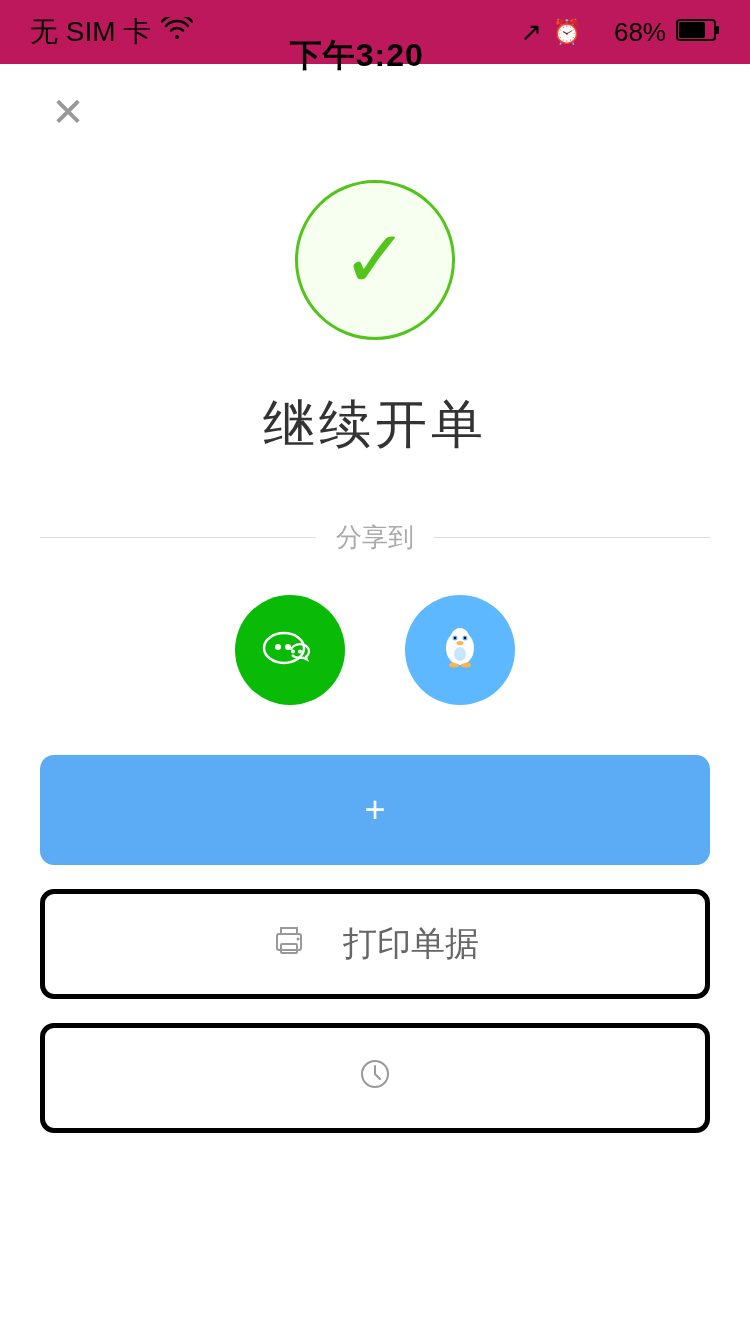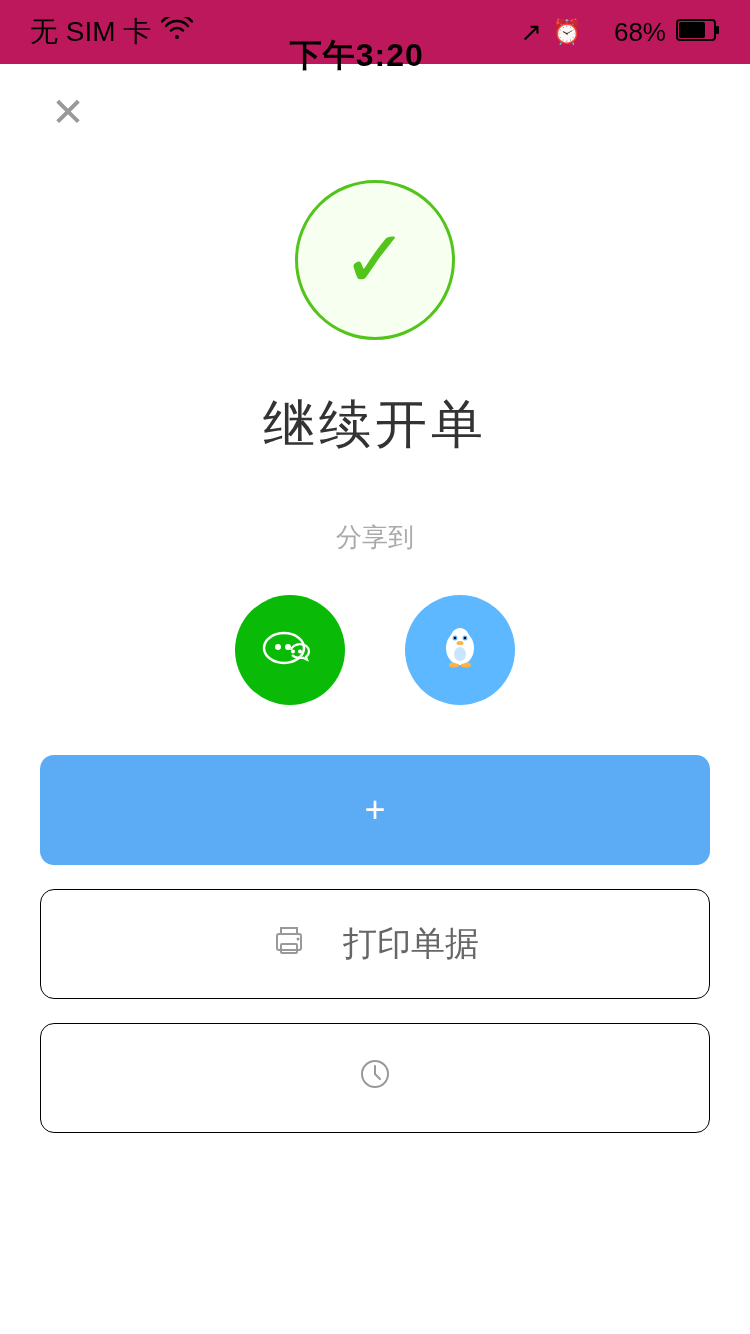--- a/index.html
+++ b/index.html
@@ -119,21 +119,20 @@
     .share-section {
       width: 100%;
       margin-bottom: 50px;
     }
 
     .share-divider {
       display: flex;
       align-items: center;
       width: 100%;
       margin-bottom: 40px;
-      flex-direction: column;
     }
 
     .divider-line {
       flex: 1;
       height: 1px;
       background: #e0e0e0;
     }
 
     .share-label {
       font-size: 26px;
@@ -194,21 +193,21 @@
     }
 
     .btn-primary {
       background: #5BABF5;
       color: #fff;
     }
 
     .btn-secondary {
       background: #fff;
       color: #666;
-      border: 1px solid #000000;
+      border: 5px solid #000000;
       gap: 36px;
     }
   </style>
 </head>
 <body>
 
 <div class="status-bar">
   <div class="status-left">
     <span>无 SIM 卡</span>
     <span>

